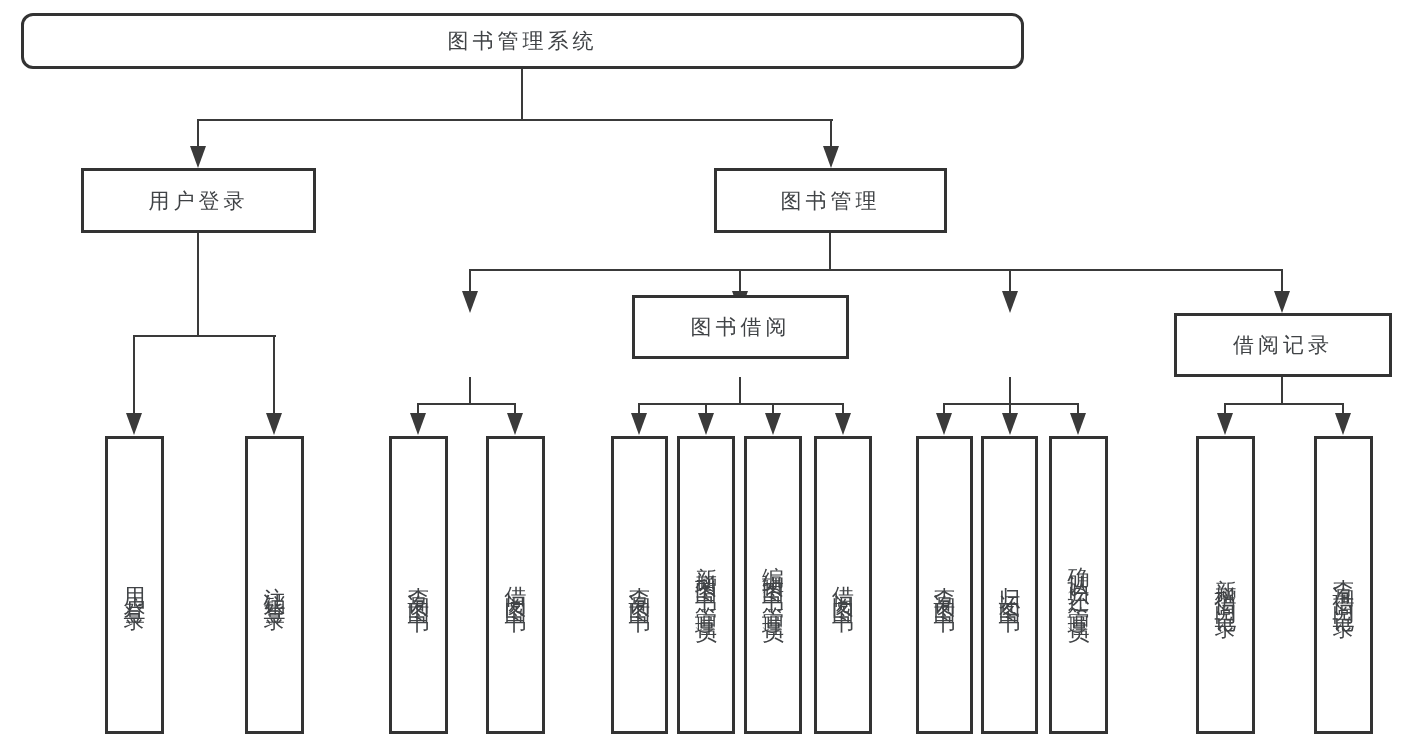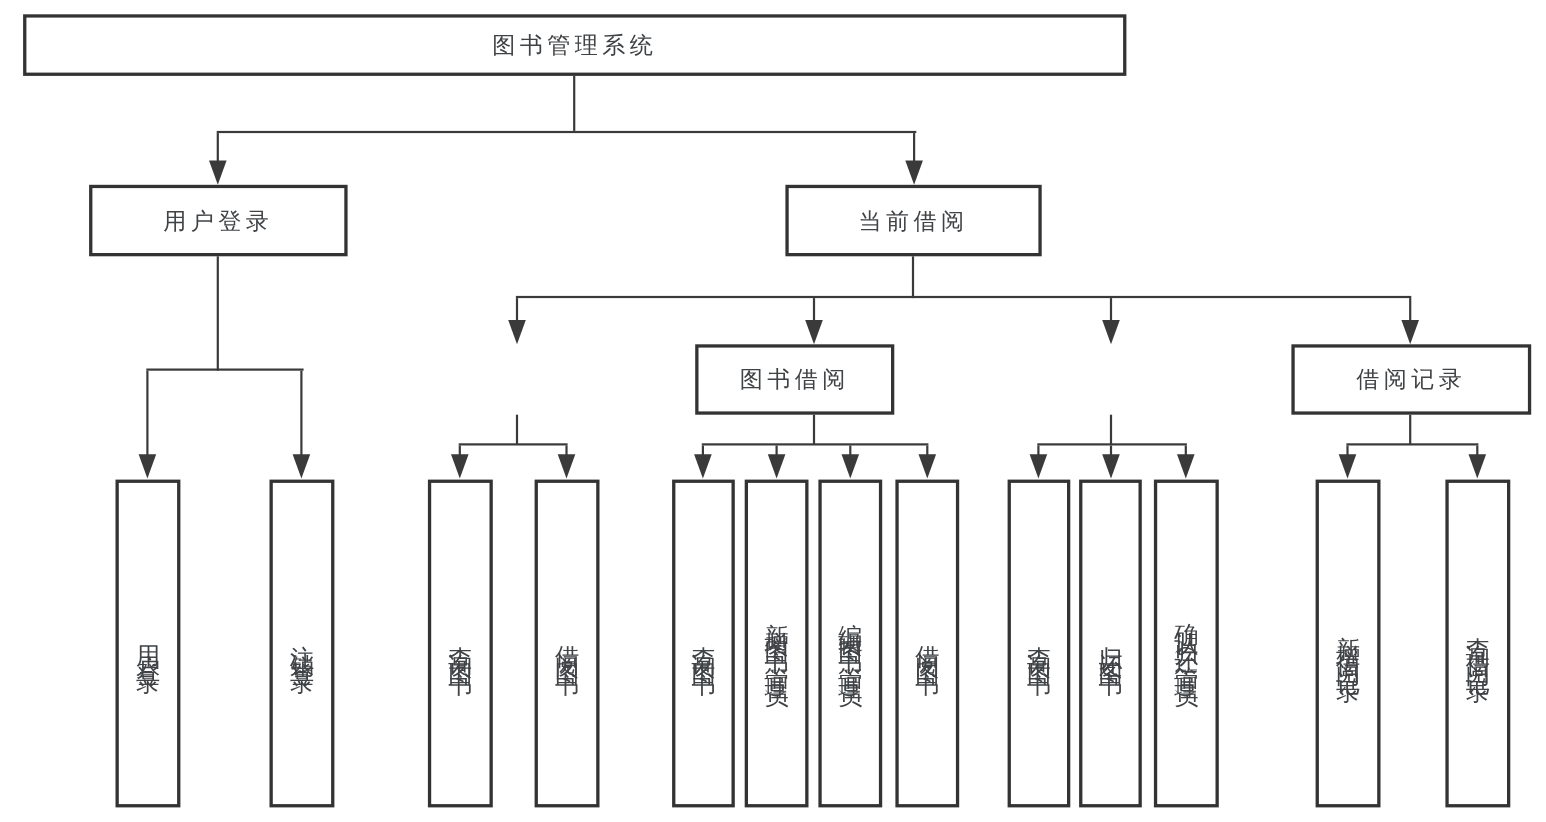--- a/index.html
+++ b/index.html
@@ -43,57 +43,57 @@
     font-size:19px;letter-spacing:1px;color:var(--watermark);
     text-shadow:1px 1px 0 rgba(255,255,255,.9);
     z-index:10;white-space:nowrap;
   }
 </style>
 </head>
 <body>
 
 <div class="canvas">
 
-  <div class="node" style="left:21px;top:13px;width:1003px;height:56px;">
+  <div class="node" style="left:21px;top:13px;width:1003px;height:56px;border-radius:12px;">
     <span class="lbl">图书管理系统</span>
   </div>
 
   <div class="vline" style="left:521px;top:69px;width:2px;height:50px;"></div>
   <div class="hline" style="left:197px;top:119px;width:636px;height:2px;"></div>
   <div class="vline" style="left:197px;top:121px;width:2px;height:26px;"></div>
   <div class="arrow" style="left:190px;top:146px;"></div>
   <div class="vline" style="left:830px;top:121px;width:2px;height:26px;"></div>
   <div class="arrow" style="left:823px;top:146px;"></div>
 
   <div class="node" style="left:81px;top:168px;width:235px;height:65px;">
     <span class="lbl">用户登录</span>
   </div>
   <div class="node" style="left:714px;top:168px;width:233px;height:65px;">
-    <span class="lbl">当前借阅</span>
+    <span class="lbl">图书管理</span>
   </div>
 
   <div class="vline" style="left:197px;top:233px;width:2px;height:104px;"></div>
   <div class="hline" style="left:133px;top:335px;width:143px;height:2px;"></div>
   <div class="vline" style="left:133px;top:337px;width:2px;height:77px;"></div>
   <div class="arrow" style="left:126px;top:413px;"></div>
   <div class="vline" style="left:273px;top:337px;width:2px;height:77px;"></div>
   <div class="arrow" style="left:266px;top:413px;"></div>
 
   <div class="vline" style="left:829px;top:233px;width:2px;height:38px;"></div>
   <div class="hline" style="left:469px;top:269px;width:814px;height:2px;"></div>
   <div class="vline" style="left:469px;top:271px;width:2px;height:21px;"></div>
   <div class="arrow" style="left:462px;top:291px;"></div>
   <div class="vline" style="left:739px;top:271px;width:2px;height:21px;"></div>
   <div class="arrow" style="left:732px;top:291px;"></div>
   <div class="vline" style="left:1009px;top:271px;width:2px;height:21px;"></div>
   <div class="arrow" style="left:1002px;top:291px;"></div>
   <div class="vline" style="left:1281px;top:271px;width:2px;height:21px;"></div>
   <div class="arrow" style="left:1274px;top:291px;"></div>
 
-  <div class="node" style="left:632px;top:313px;width:181px;height:64px;">
+  <div class="node" style="left:632px;top:295px;width:217px;height:64px;">
     <span class="lbl">图书借阅</span>
   </div>
   <div class="node" style="left:1174px;top:313px;width:218px;height:64px;">
     <span class="lbl">借阅记录</span>
   </div>
 
   <div class="vline" style="left:469px;top:377px;width:2px;height:27px;"></div>
   <div class="hline" style="left:417px;top:403px;width:99px;height:2px;"></div>
   <div class="vline" style="left:417px;top:405px;width:2px;height:9px;"></div>
   <div class="arrow" style="left:410px;top:413px;"></div>

